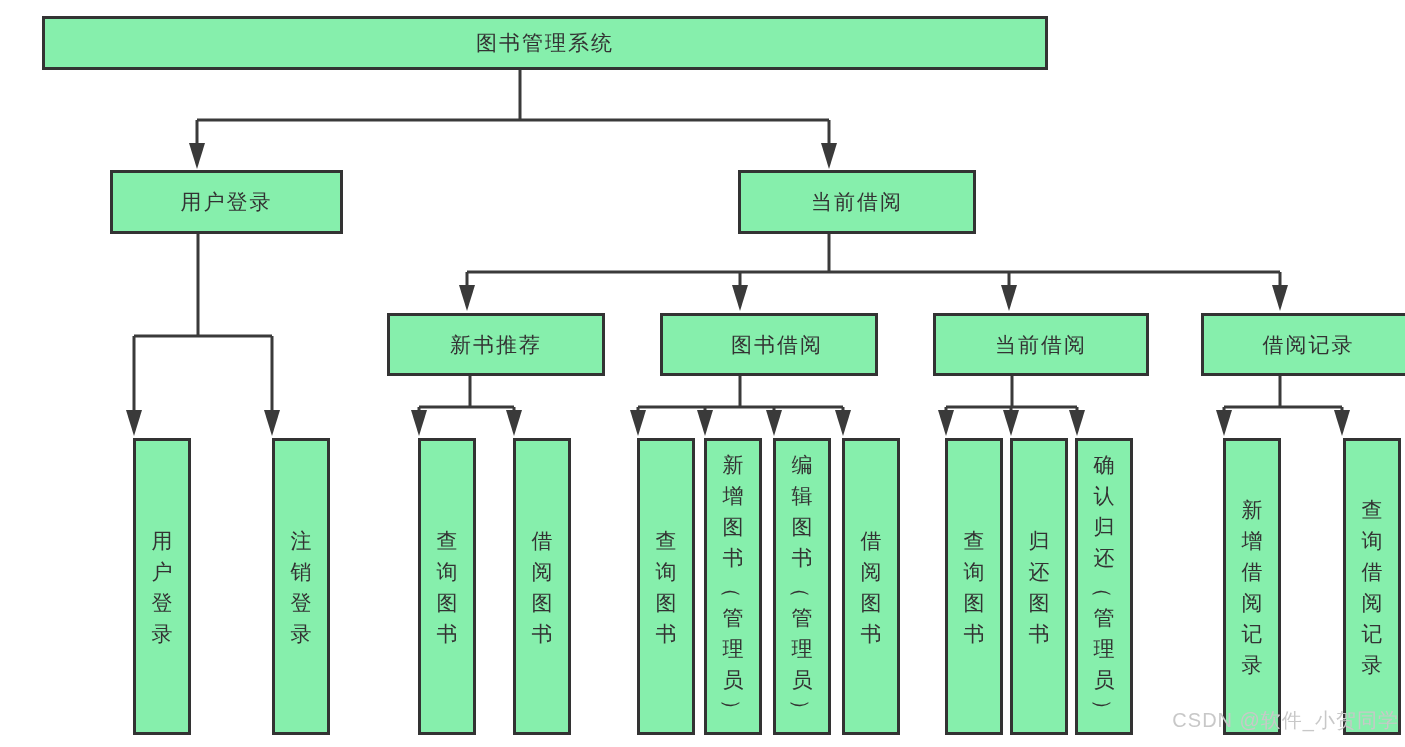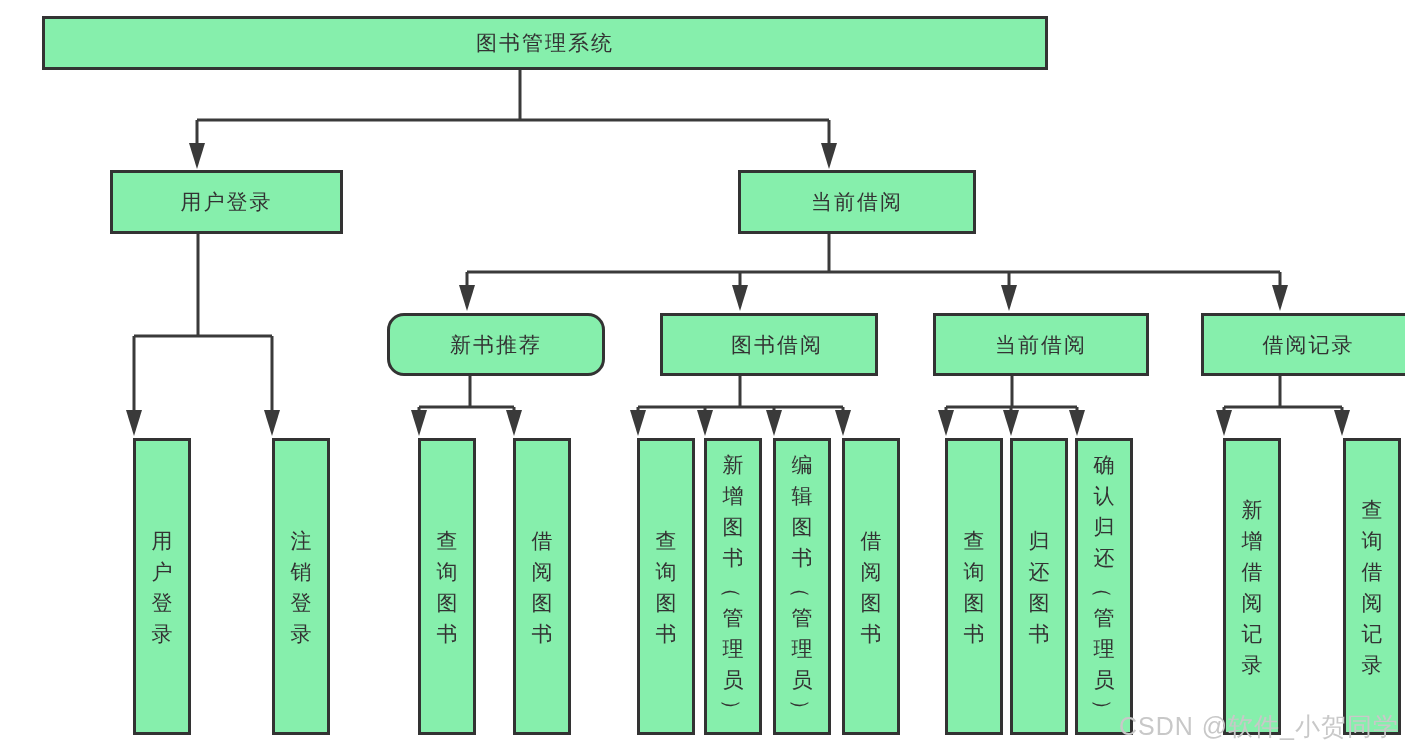--- a/index.html
+++ b/index.html
@@ -32,35 +32,35 @@
     height:100%;width:100%;
     gap:10px;
     font-size:21px;color:#333333;
   }
   .vlabel span{display:block;line-height:1;height:21px;}
   .vlabel span.paren{transform:rotate(90deg);height:19px;}
   
   .b-root{left:14px;top:16px;width:1006px;height:54px;}
   .b-user-login{left:82px;top:170px;width:233px;height:64px;}
   .b-book-mgmt{left:710px;top:170px;width:238px;height:64px;}
-  .b-new-rec{left:359px;top:313px;width:218px;height:63px;border-radius:17px;}
+  .b-new-rec{left:359px;top:313px;width:218px;height:63px;}
   .b-borrow{left:632px;top:313px;width:218px;height:63px;padding-left:16px;}
   .b-current{left:905px;top:313px;width:216px;height:63px;text-align:right;}
   .b-records{left:1173px;top:313px;width:215px;height:63px;text-align:center;}
   .leaf{top:438px;width:58px;height:297px;}
   .l1{left:105px;}  .l2{left:244px;}
   .l3{left:390px;}  .l4{left:485px;}
   .l5{left:609px;}  .l6{left:676px;}
   .l7{left:745px;}  .l8{left:814px;}
   .l9{left:917px;}  .l10{left:982px;} .l11{left:1047px;}
   .l12{left:1195px;}.l13{left:1315px;}
   .watermark{
     position:absolute;
-    right:6px;bottom:4px;
-    font-size:25px;
+    right:6px;bottom:13px;
+    font-size:20px;
     letter-spacing:1px;
     color:#c8c8c8;
     z-index:5;
     white-space:nowrap;
   }
 </style>
 </head>
 <body>
 
 <div id="canvas">

